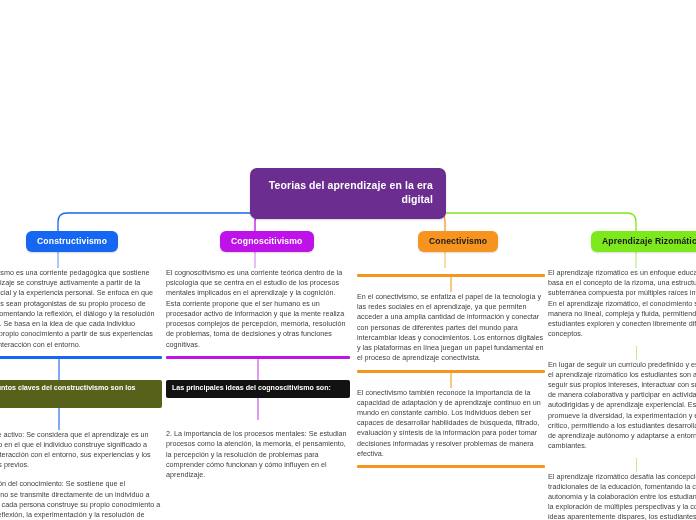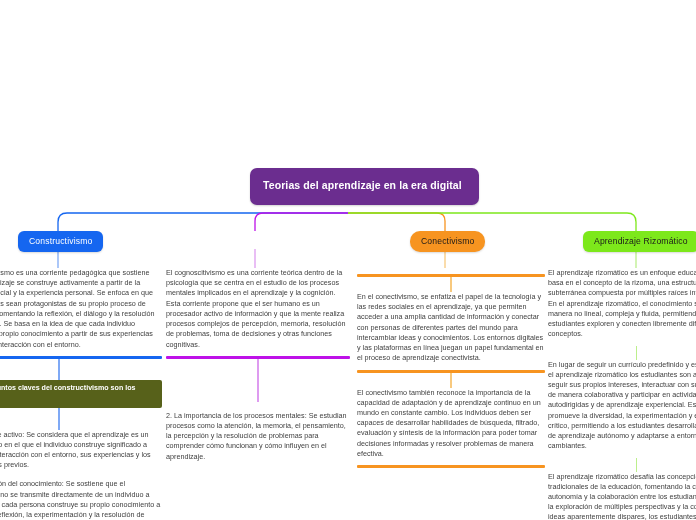--- a/index.html
+++ b/index.html
@@ -6,45 +6,47 @@
   body{
     width:696px;height:520px;overflow:hidden;
     background:#ffffff;
     font-family:"Liberation Sans","DejaVu Sans",sans-serif;
     position:relative;
   }
   .canvas{position:absolute;left:0;top:0;width:696px;height:520px;overflow:hidden;}
 
   
   .root-node{
-    position:absolute;left:250px;top:168px;width:229px;
+    position:absolute;left:250px;top:168px;width:196px;
     background:#6B2D8F;border-radius:7px;
     padding:11px 13px 12px 13px;
     box-sizing:border-box;
     box-shadow:0 1px 2px rgba(0,0,0,.18);
+    text-align:right;
   }
   .root-node .root-label{
     color:#ffffff;font-size:10.5px;font-weight:bold;line-height:1.32;
     letter-spacing:.1px;
   }
 
   
   .connectors{position:absolute;left:0;top:0;width:696px;height:520px;pointer-events:none;}
 
   
   .chip{
     position:absolute;border-radius:6px;
     padding:5px 11px 6px 11px;
-    font-size:8.6px;font-weight:normal;letter-spacing:.15px;
+    font-size:8.6px;font-weight:bold;letter-spacing:.15px;
     white-space:nowrap;box-sizing:border-box;
     box-shadow:0 1px 2px rgba(0,0,0,.15);
+    margin-left:8px;
   }
   .chip-constructivismo{left:18px;top:231px;background:#1566F0;color:#ffffff;}
   .chip-cognoscitivismo{left:212px;top:231px;background:#BE12E8;color:#ffffff;}
-  .chip-conectivismo{left:410px;top:231px;background:#F79420;color:#1a1a1a;border-radius:10px;}
+  .chip-conectivismo{left:410px;top:231px;background:#F79420;color:#1a1a1a;}
   .chip-rizomatico{left:583px;top:231px;background:#7DE81B;color:#1a1a1a;}
 
   
   .col{position:absolute;top:268px;box-sizing:border-box;}
   .col-1{left:-44px;width:206px;}
   .col-2{left:166px;width:184px;}
   .col-3{left:357px;width:188px;}
   .col-4{left:548px;width:198px;}
 
   .para{
@@ -96,20 +98,23 @@
     <line x1="636" y1="249" x2="636" y2="268" stroke="#BCEF8C" stroke-width="1.3"></line>
   </svg>
 
   <div class="root-node">
     <div class="root-label">Teorias del aprendizaje en la era digital</div>
   </div>
 
   <div class="chip chip-constructivismo">
     <span>Constructivismo</span>
   </div>
+  <div class="chip chip-cognoscitivismo">
+    <span>Cognoscitivismo</span>
+  </div>
   <div class="chip chip-conectivismo">
     <span>Conectivismo</span>
   </div>
   <div class="chip chip-rizomatico">
     <span>Aprendizaje Rizomático</span>
   </div>
 
   <div class="col col-1">
     <p class="para">El constructivismo es una corriente pedagógica que sostiene que el aprendizaje se construye activamente a partir de la interacción social y la experiencia personal. Se enfoca en que los estudiantes sean protagonistas de su propio proceso de aprendizaje, fomentando la reflexión, el diálogo y la resolución de problemas. Se basa en la idea de que cada individuo construye su propio conocimiento a partir de sus experiencias previas y su interacción con el entorno.</p>
     <div class="gap-s"></div>
@@ -121,20 +126,21 @@
     <div class="gap-m"></div>
     <p class="para">2. Construcción del conocimiento: Se sostiene que el conocimiento no se transmite directamente de un individuo a otro, sino que cada persona construye su propio conocimiento a través de la reflexión, la experimentación y la resolución de problemas.</p>
 
   </div>
 
   <div class="col col-2">
     <p class="para">El cognoscitivismo es una corriente teórica dentro de la psicología que se centra en el estudio de los procesos mentales implicados en el aprendizaje y la cognición. Esta corriente propone que el ser humano es un procesador activo de información y que la mente realiza procesos complejos de percepción, memoria, resolución de problemas, toma de decisiones y otras funciones cognitivas.</p>
     <div class="gap-s"></div>
     <div class="sep sep-purple"></div>
     <div class="vstub vstub-purple" style="height:21px;"></div>
+    <div class="hl-box hl-black">Las principales ideas del cognoscitivismo son:</div>
     <div class="vstub vstub-purple" style="height:22px;"></div>
     <div class="gap-m"></div>
     <p class="para">2. La importancia de los procesos mentales: Se estudian procesos como la atención, la memoria, el pensamiento, la percepción y la resolución de problemas para comprender cómo funcionan y cómo influyen en el aprendizaje.</p>
 
   </div>
 
   <div class="col col-3">
     <div class="gap-s"></div>
     <div class="sep sep-orange"></div>
     <div class="vstub vstub-orange" style="height:15px;"></div>

